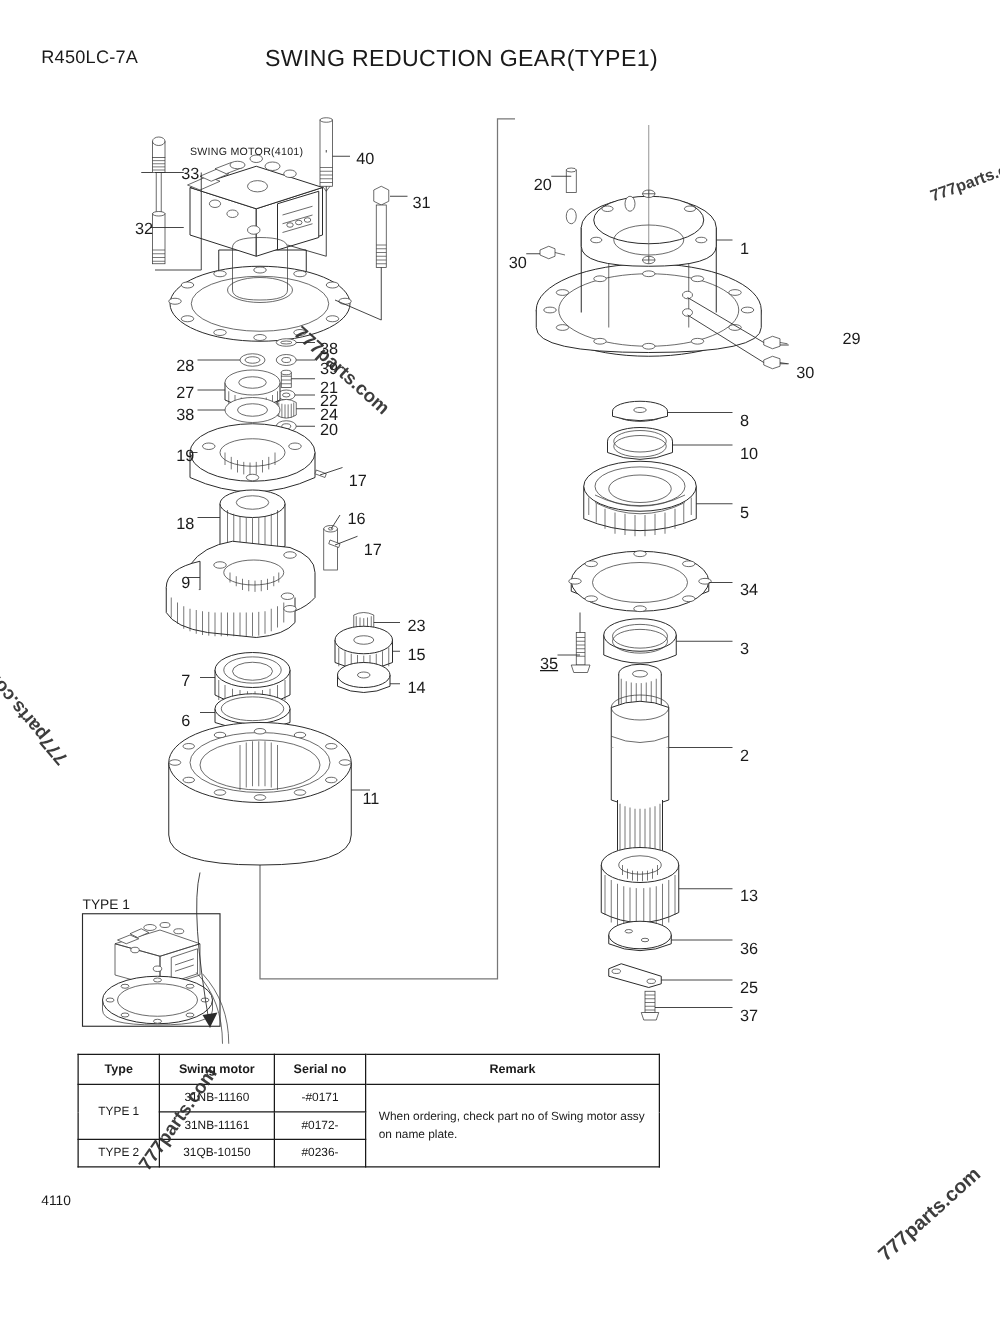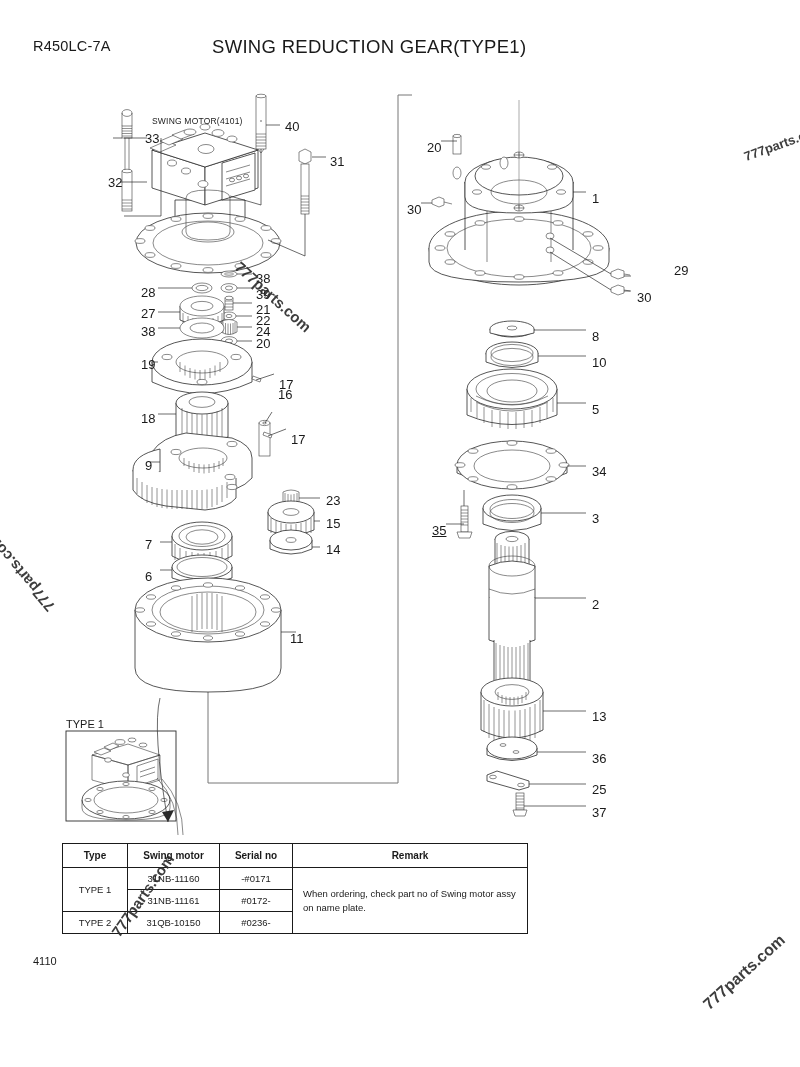--- a/index.html
+++ b/index.html
@@ -534,21 +534,21 @@
     <div class="abs callout" style="left: 145px; top: 538px;">7</div>
     <div class="abs callout" style="left: 145px; top: 570px;">6</div>
     <div class="abs callout" style="left: 290px; top: 632px;">11</div>
     <div class="abs callout" style="left: 256px; top: 272px;">38</div>
     <div class="abs callout" style="left: 256px; top: 288px;">39</div>
     <div class="abs callout" style="left: 256px; top: 303px;">21</div>
     <div class="abs callout" style="left: 256px; top: 314px;">22</div>
     <div class="abs callout" style="left: 256px; top: 325px;">24</div>
     <div class="abs callout" style="left: 256px; top: 337px;">20</div>
     <div class="abs callout" style="left: 279px; top: 378px;">17</div>
-    <div class="abs callout" style="left: 278px; top: 388px;">16</div>
+    <div class="abs callout" style="left: 278px; top: 408px;">16</div>
     <div class="abs callout" style="left: 291px; top: 433px;">17</div>
     <div class="abs callout" style="left: 326px; top: 494px;">23</div>
     <div class="abs callout" style="left: 326px; top: 517px;">15</div>
     <div class="abs callout" style="left: 326px; top: 543px;">14</div>
     <div class="abs callout" style="left: 427px; top: 141px;">20</div>
     <div class="abs callout" style="left: 592px; top: 192px;">1</div>
     <div class="abs callout" style="left: 407px; top: 203px;">30</div>
     <div class="abs callout" style="left: 637px; top: 264px; margin-left: 37px;">29</div>
     <div class="abs callout" style="left: 637px; top: 291px;">30</div>
     <div class="abs callout" style="left: 592px; top: 330px;">8</div>

